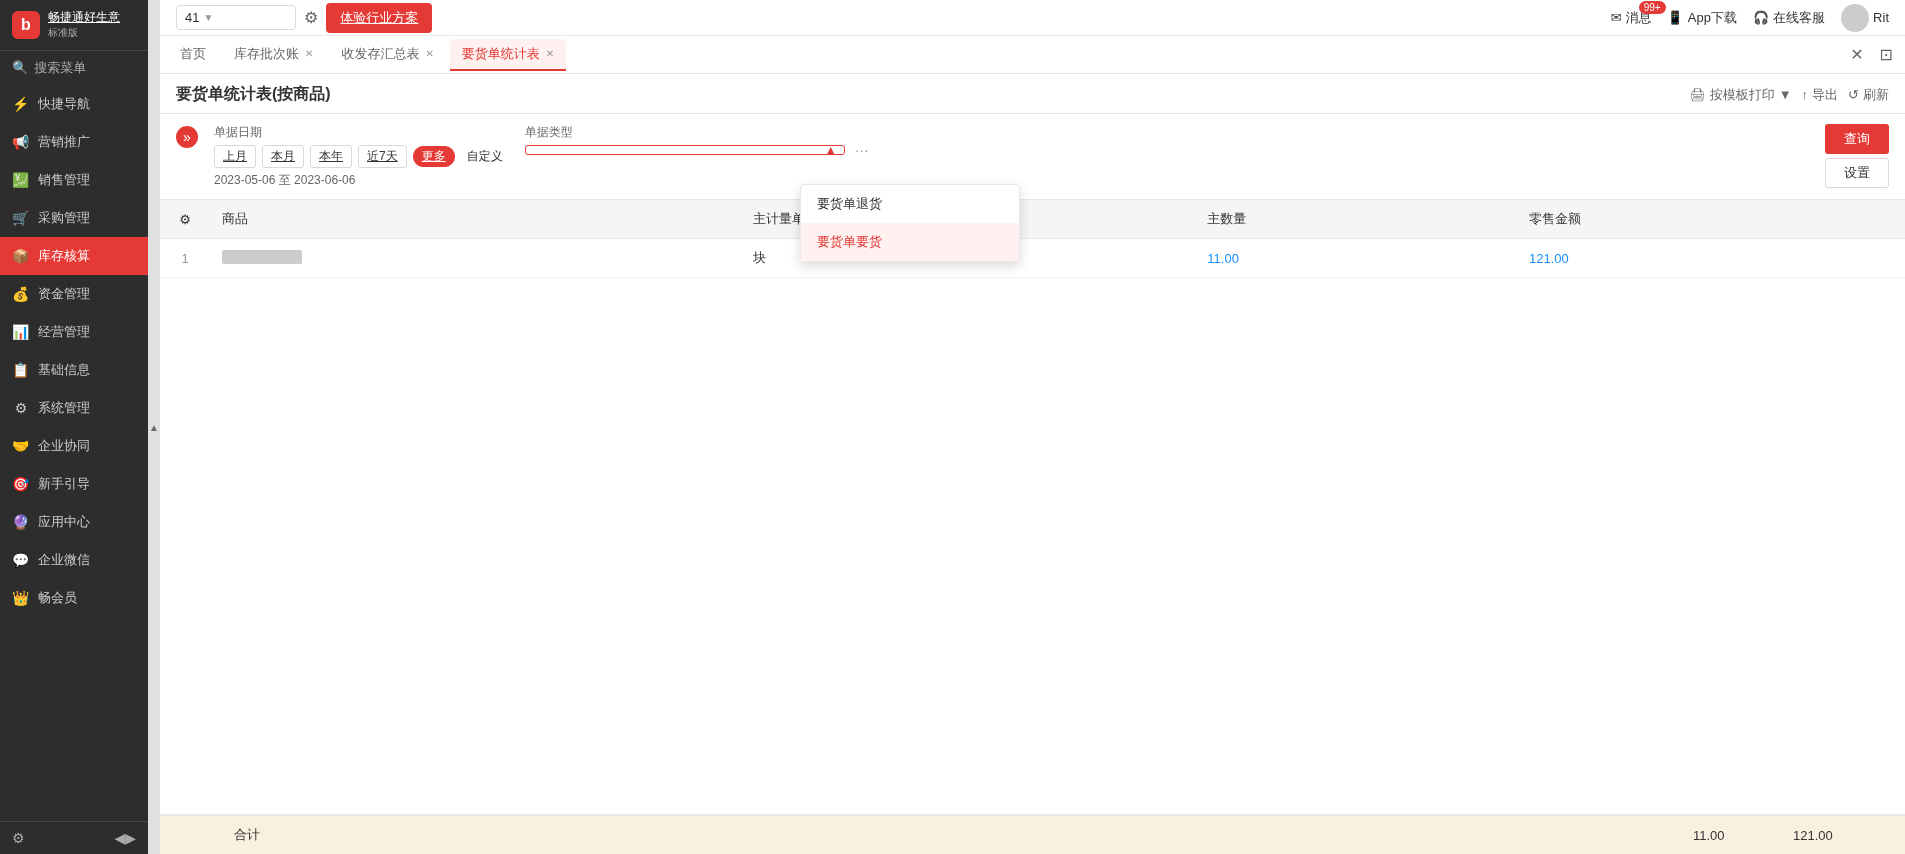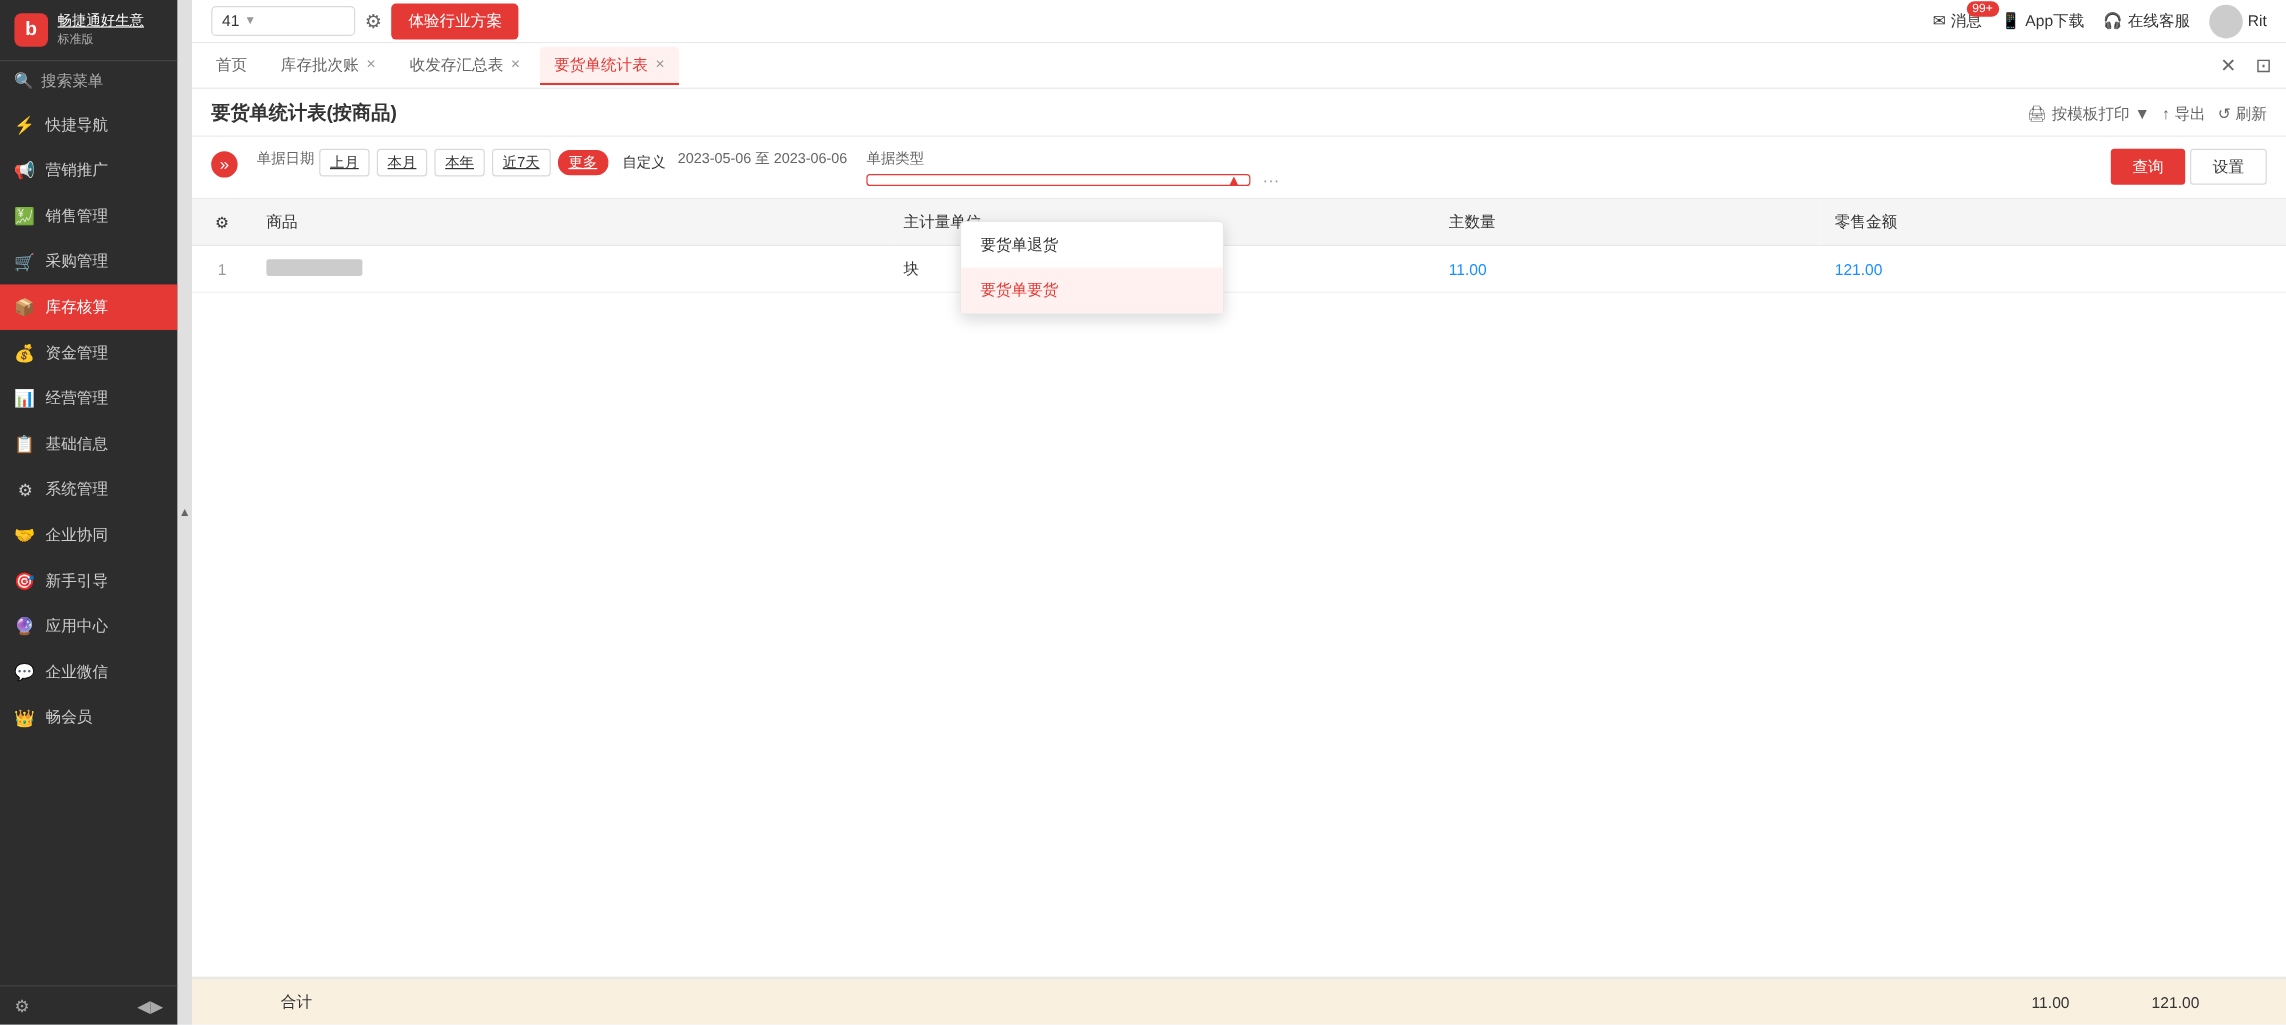--- a/index.html
+++ b/index.html
@@ -118,20 +118,21 @@
     .chevron-icon { color: #999; font-size: 10px; }
     .settings-icon { color: #666; font-size: 16px; cursor: pointer; }
     .trial-btn {
       background: #e53935;
       color: #fff;
       border: none;
       border-radius: 4px;
       padding: 6px 14px;
       cursor: pointer;
       font-size: 13px;
+      text-decoration: underline;
     }
     .topbar-right {
       display: flex;
       align-items: center;
       gap: 16px;
     }
     .topbar-action {
       display: flex;
       align-items: center;
       gap: 4px;
@@ -254,21 +255,21 @@
       cursor: pointer;
       display: flex;
       align-items: center;
       justify-content: center;
       font-size: 14px;
       flex-shrink: 0;
       margin-top: 2px;
     }
     .filter-group {
       display: flex;
-      flex-direction: row;
+      flex-direction: column;
       gap: 4px;
     }
     .filter-label { color: #666; font-size: 12px; white-space: nowrap; }
     .filter-date-row {
       display: flex;
       align-items: center;
       gap: 6px;
       flex-wrap: wrap;
     }
     .date-btn {
@@ -335,21 +336,21 @@
     .warehouse-input {
       border: 1px solid #d9d9d9;
       border-radius: 3px;
       padding: 4px 8px;
       font-size: 13px;
       min-width: 160px;
     }
 
     .filter-actions {
       display: flex;
-      flex-direction: row;
+      flex-direction: column;
       gap: 4px;
       margin-left: auto;
     }
     .query-btn {
       background: #e53935;
       color: #fff;
       border: none;
       border-radius: 3px;
       padding: 6px 18px;
       cursor: pointer;

